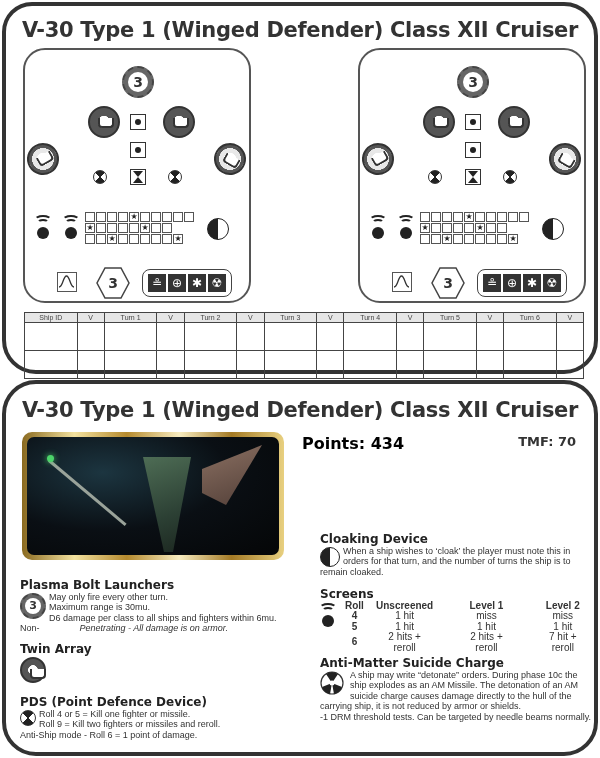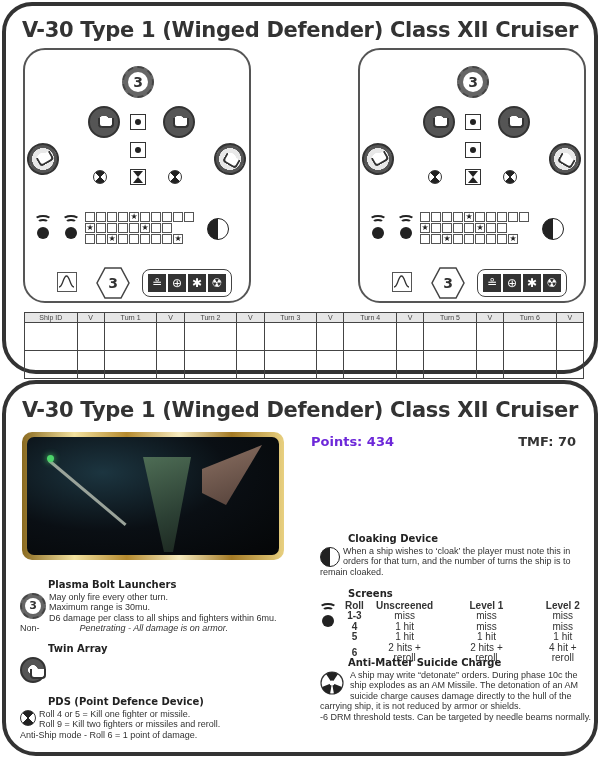--- a/index.html
+++ b/index.html
@@ -86,25 +86,25 @@
     background: radial-gradient(ellipse at 30% 30%, #1c3540 0%, #0a0f14 50%, #050607 100%); }
   .ship-body { position:absolute; left:110px; top:20px; width:60px; height:95px;
     background: linear-gradient(160deg, #4f6e56, #2c4034 60%, #1b261f);
     clip-path: polygon(10% 0, 90% 0, 60% 100%, 45% 100%); }
   .ship-wing { position:absolute; left:175px; top:8px; width:60px; height:60px;
     background: linear-gradient(160deg, #8b7062, #523f38);
     clip-path: polygon(0 40%, 100% 0, 40% 100%, 0 80%); }
   .ship-boom { position:absolute; left:22px; top:22px; width:100px; height:3px; background:#9aa39a; transform: rotate(40deg); transform-origin: left center; }
   .ship-light { position:absolute; left:20px; top:18px; width:7px; height:7px; border-radius:50%; background:#4cd46a; box-shadow: 0 0 6px #4cd46a; }
 
-  .points { position:absolute; left: 296px; top: 50px; font-family:"DejaVu Sans", sans-serif; font-weight:bold; font-size:13px; color:#6d28d9;margin-left:9px; }
+  .points { position:absolute; left: 296px; top: 50px; font-family:"DejaVu Sans", sans-serif; font-weight:bold; font-size:16px; color:#000000; }
   .tmf { position:absolute; right: 18px; top: 50px; font-family:"DejaVu Sans", sans-serif; font-weight:bold; font-size:13px; color:#333; }
 
   .sec { position:absolute; font-size: 9px; line-height: 10.5px; color: #333; }
-  .sec h4 { font-family: "DejaVu Sans", sans-serif; font-weight: bold; font-size: 10px; color:#222; margin-bottom: 1px; margin-left: 28px; }
+  .sec h4 { font-family: "DejaVu Sans", sans-serif; font-weight: bold; font-size: 12px; color:#222; margin-bottom: 1px; }
   .sec .ic { float:left; margin: 1px 3px 0 0; position: relative; }
   .sec i { font-style: italic; padding-left: 40px; }
 
   .scr-table { border-collapse: collapse; font-size: 10px; color:#333; }
   .scr-table td { padding: 0 6px; text-align:center; line-height: 10.5px; }
   .scr-table .hd { font-weight: bold; }
 </style>
 </head>
 <body>
 
@@ -385,54 +385,48 @@
       </div>
     <table class="scr-table">
       <tbody>
           <tr class="hd">
             <td>Roll</td>
             <td>Unscreened</td>
             <td style="padding-left:22px;">Level 1</td>
             <td style="padding-left:22px;">Level 2</td>
           </tr>
       <tr>
-            <td class="hd">1-3</td>
-            <td>miss</td>
-            <td style="padding-left:22px;">miss</td>
-            <td style="padding-left:22px;">miss</td>
-          </tr>
-      <tr>
             <td class="hd">4</td>
             <td>1 hit</td>
             <td style="padding-left:22px;">miss</td>
             <td style="padding-left:22px;">miss</td>
           </tr>
       <tr>
             <td class="hd">5</td>
             <td>1 hit</td>
             <td style="padding-left:22px;">1 hit</td>
             <td style="padding-left:22px;">1 hit</td>
           </tr>
       <tr>
             <td class="hd">6</td>
             <td>2 hits + reroll</td>
             <td style="padding-left:22px;">2 hits + reroll</td>
-            <td style="padding-left:22px;">4 hit + reroll</td>
+            <td style="padding-left:22px;">7 hit + reroll</td>
           </tr>
     </tbody>
       </table>
   </div>
 
   <div class="sec" style="left:314px;top:274px;width:272px;">
     <h4>Anti-Matter Suicide Charge</h4>
     <div class="ic" style="width:24px;height:24px;margin-right:6px;">
       <svg width="24" height="24" viewBox="0 0 24 24">
           <circle cx="12" cy="12" r="11" fill="#fff" stroke="#333" stroke-width="1.2"></circle>
           <path d="M12 12 L6 3 A11 11 0 0 1 18 3 Z" fill="#222"></path>
           <path d="M12 12 L22 16 A11 11 0 0 1 14 23 Z" fill="#222"></path>
           <path d="M12 12 L10 23 A11 11 0 0 1 2 16 Z" fill="#222"></path>
           <circle cx="12" cy="12" r="2.5" fill="#fff"></circle>
         </svg>
     </div>
     <div>A ship may write “detonate” orders. During phase 10c the ship explodes as an AM Missile. The detonation of an AM suicide charge causes damage directly to the hull of the carrying ship, it is not reduced by armor or shields.</div>
-    <div>-6 DRM threshold tests. Can be targeted by needle beams normally.</div>
+    <div>-1 DRM threshold tests. Can be targeted by needle beams normally.</div>
   </div>
 </div>
 
 </body></html>

